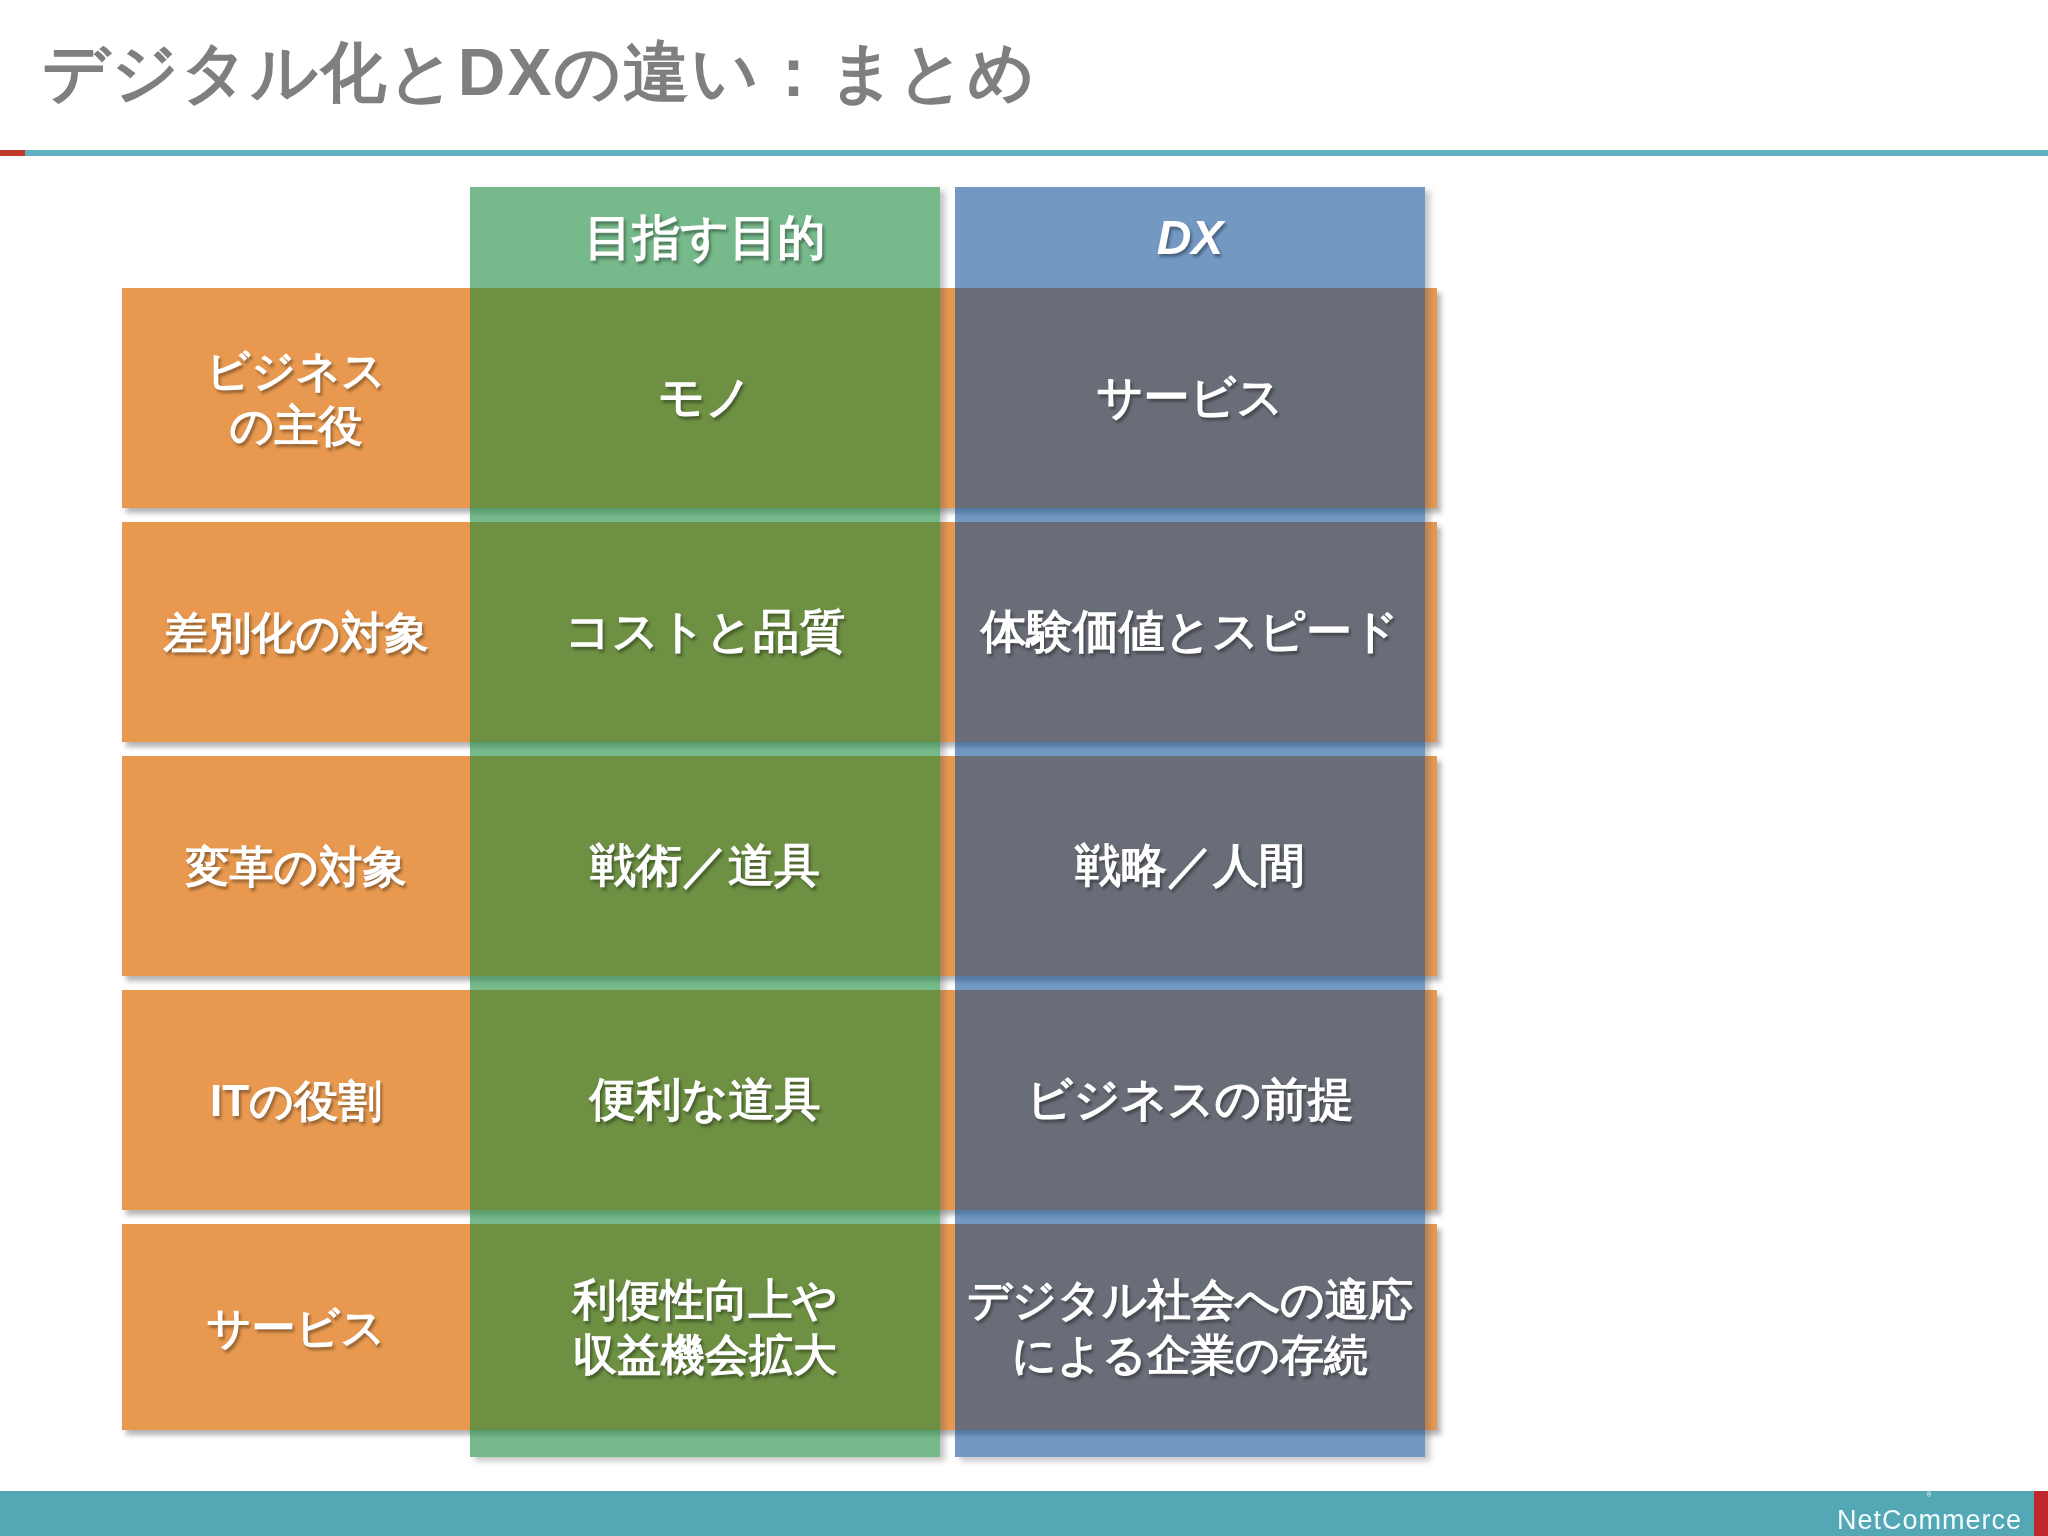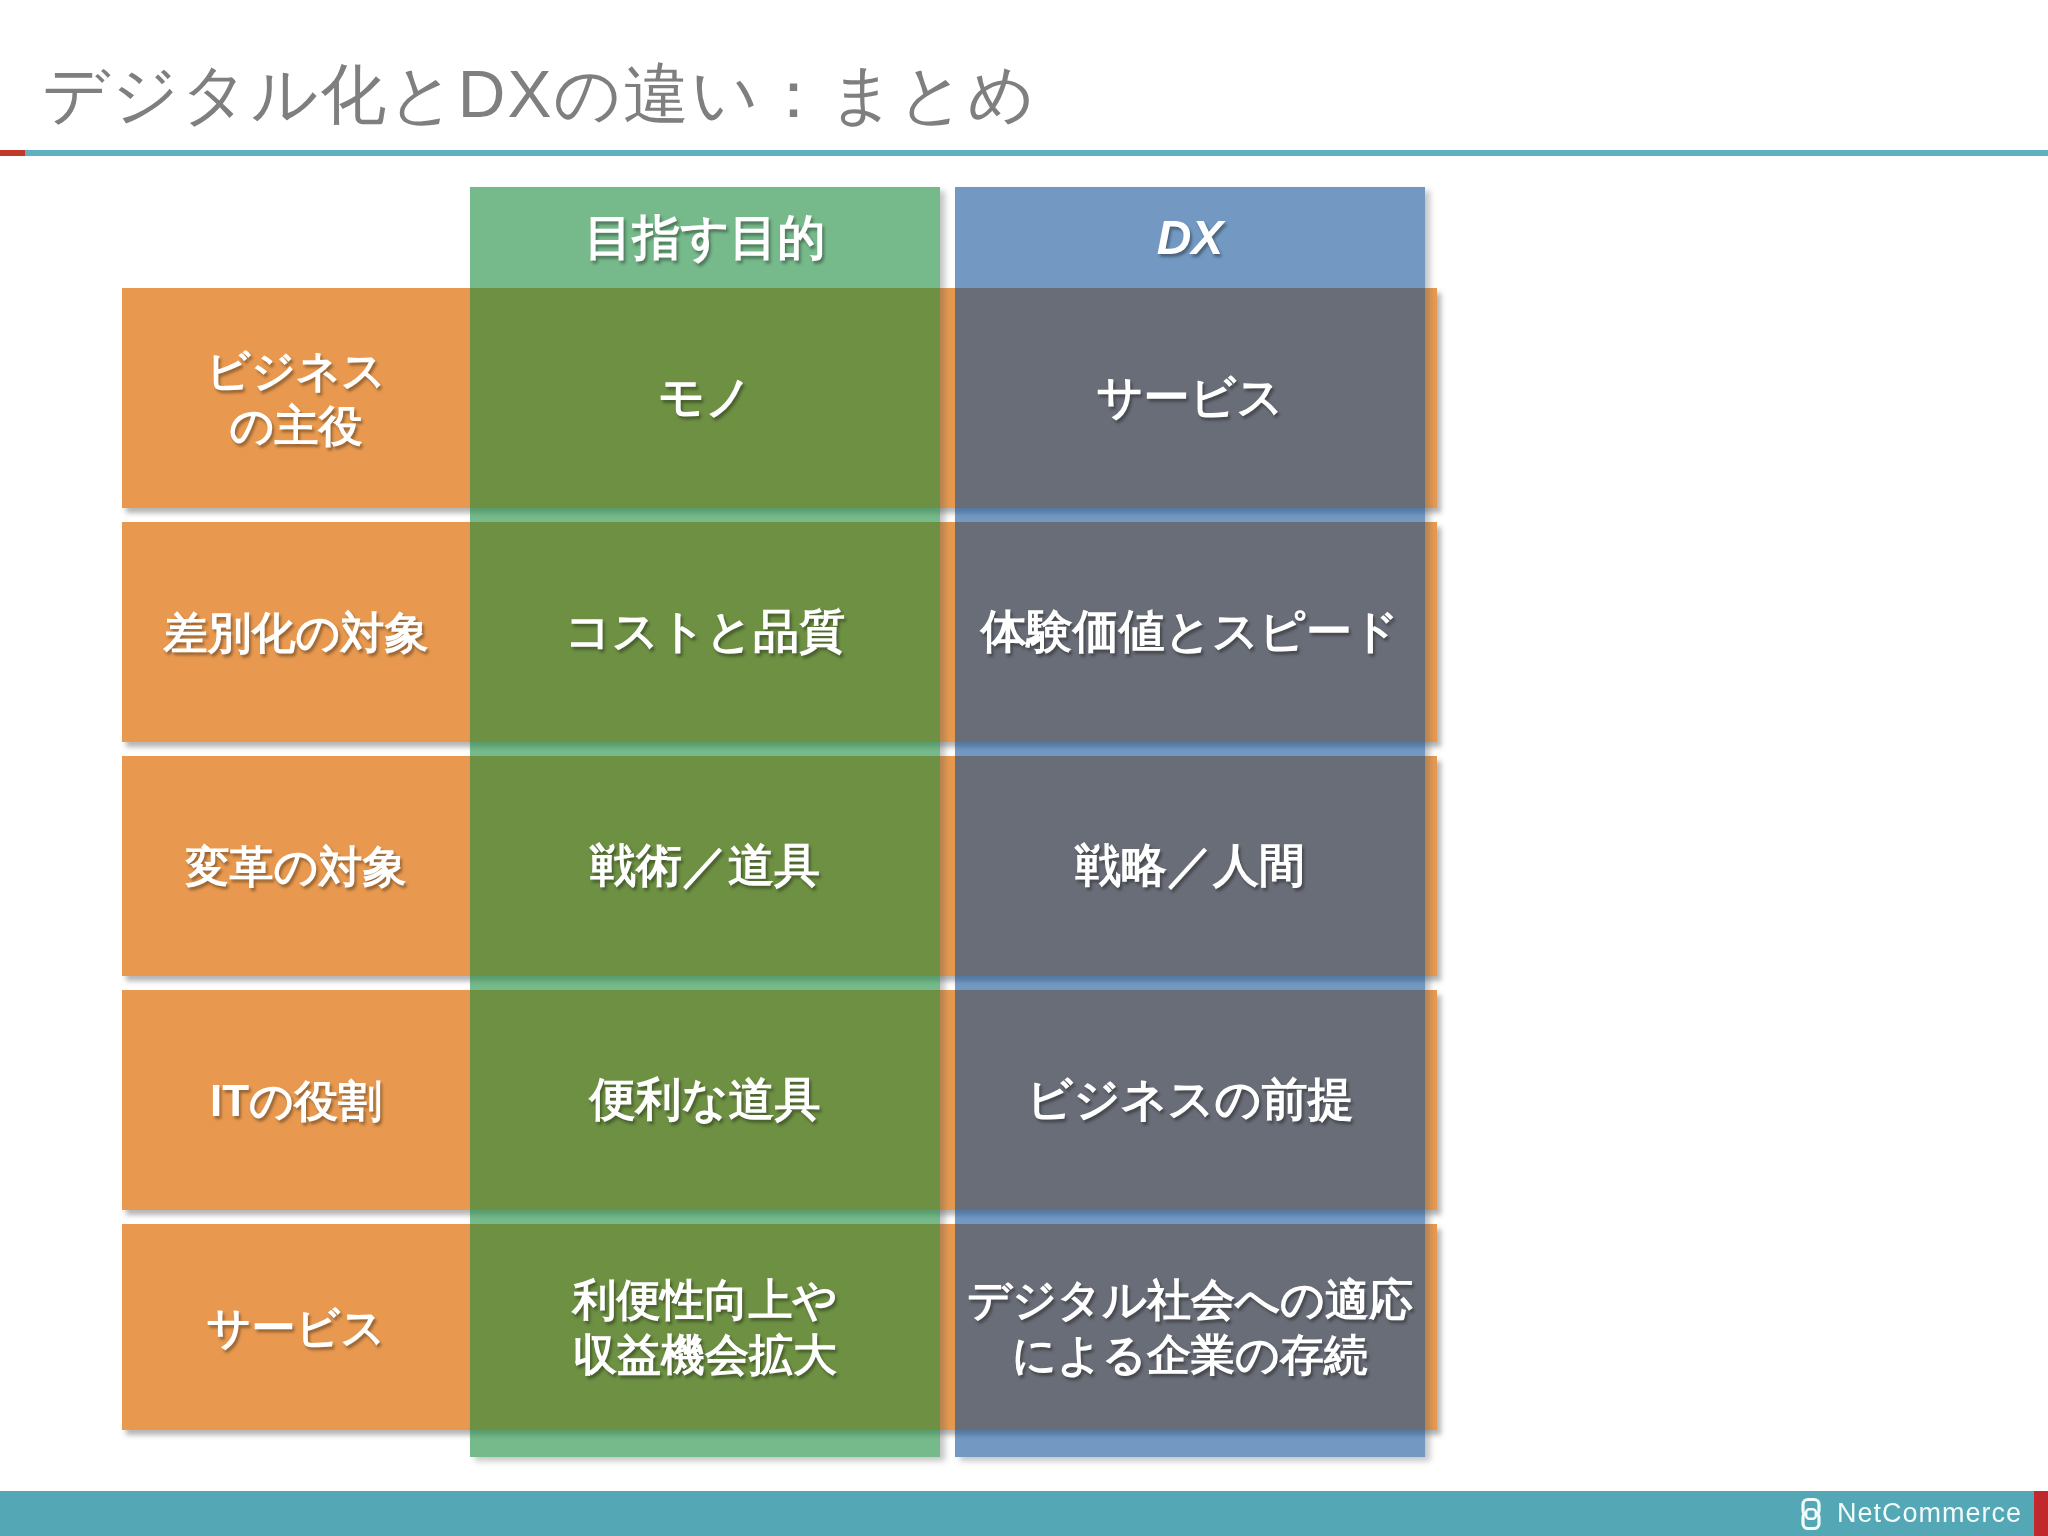--- a/index.html
+++ b/index.html
@@ -2,21 +2,21 @@
 <html><head>
 <meta charset="utf-8">
 <style>
   html,body{margin:0;padding:0;background:#ffffff;}
   body{width:2048px;height:1536px;position:relative;overflow:hidden;
        font-family:"Liberation Sans",sans-serif;}
   .slide{position:absolute;inset:0;background:#ffffff;}
 
   
   .title{position:absolute;left:42px;top:28px;width:1700px;
-         font-size:66px;font-weight:400;color:#7f7f7f;letter-spacing:2px;margin-top:22px;}
+         font-size:66px;font-weight:700;color:#7f7f7f;letter-spacing:2px;}
 
   
   .rule{position:absolute;left:0;top:150px;width:2048px;height:6px;background:#5fb0c0;}
   .rule-red{position:absolute;left:0;top:0;width:25px;height:6px;background:#c0392b;}
 
   
   .row-band{position:absolute;left:122px;width:1315px;background:#e8994f;
             box-shadow:4px 5px 5px rgba(90,90,90,0.45);}
   .r0{top:288px;height:220px;} .r1{top:522px;height:220px;}
   .r2{top:756px;height:220px;} .r3{top:990px;height:220px;}
@@ -40,21 +40,21 @@
   .cb{left:955px;width:470px;font-size:46px;}
   .y0{top:288px;height:220px;} .y1{top:522px;height:220px;border-radius:8px;}
   .y2{top:756px;height:220px;} .y3{top:990px;height:220px;}
   .y4{top:1224px;height:206px;}
   .small{font-size:44px;}
 
   
   .footer{position:absolute;left:0;top:1491px;width:2048px;height:45px;background:#54a7b4;}
   .footer-red{position:absolute;right:0;top:0;width:14px;height:45px;background:#c0282d;}
   .brand{position:absolute;right:26px;top:0;height:45px;display:flex;align-items:center;
-         gap:8px;color:#ffffff;}
+         gap:8px;color:#ffffff;flex-direction:column;}
   .brand-text{font-size:27px;font-weight:300;letter-spacing:1px;color:#f2fbfc;}
   .brand-icon{width:36px;height:36px;display:block;}
 </style>
 </head>
 <body>
 
 <div class="slide">
 
   <div class="title">デジタル化とDXの違い：まとめ</div>
 

